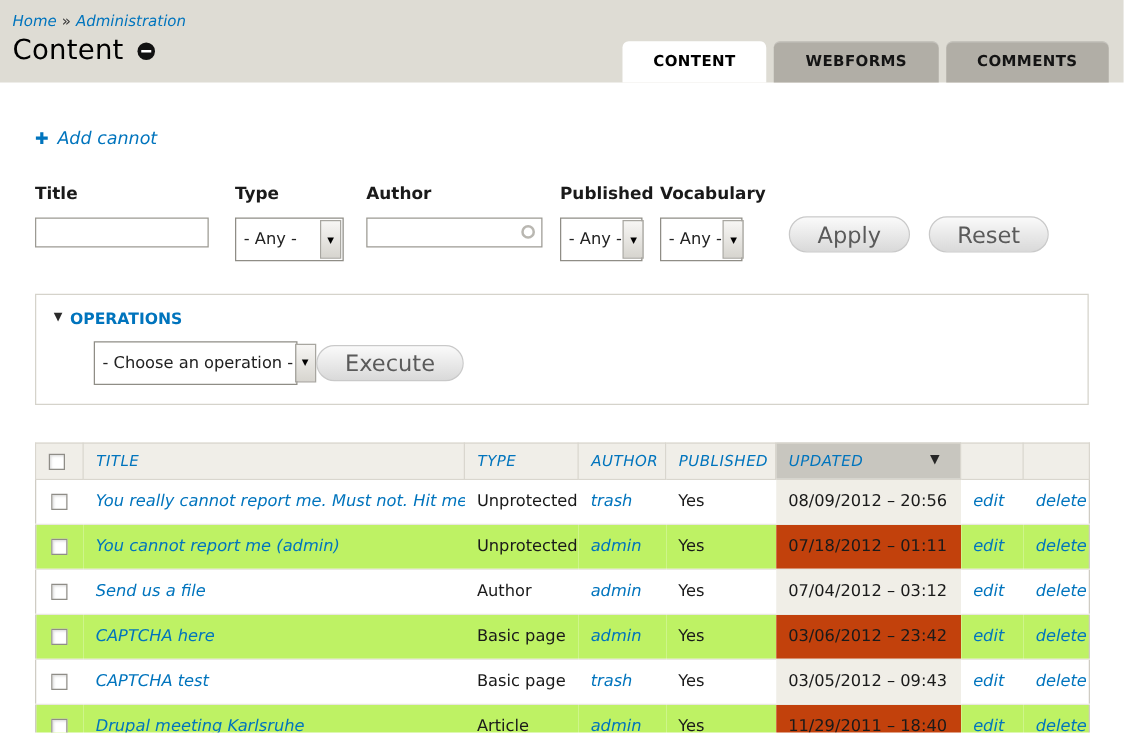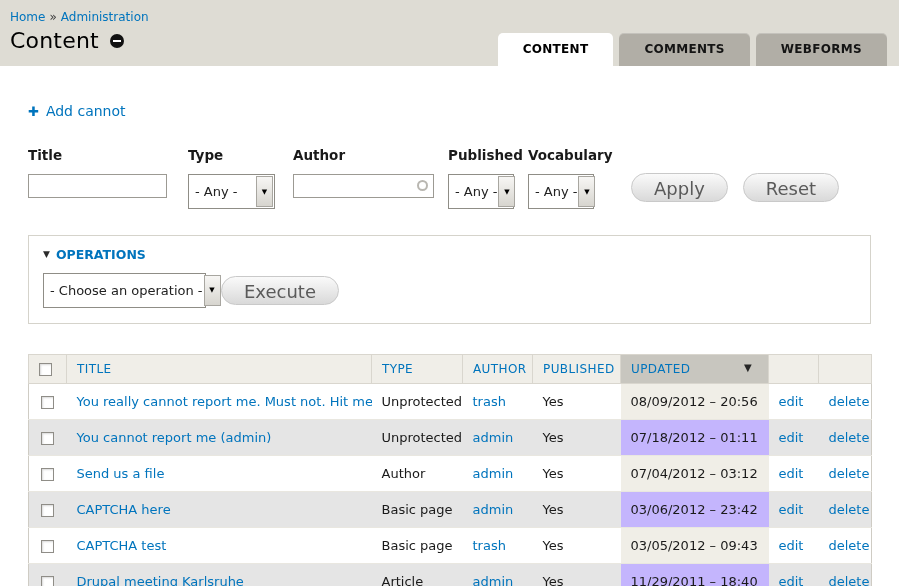--- a/index.html
+++ b/index.html
@@ -3,21 +3,21 @@
 <meta charset="utf-8">
 <style>
   * { box-sizing: border-box; margin: 0; padding: 0; }
   html, body { width: 899px; height: 586px; overflow: hidden; }
   body {
     font-family: "DejaVu Sans", "Liberation Sans", sans-serif;
     background: #ffffff;
     color: #222;
     font-size: 13px;
   }
-  a { color: #0074bd; text-decoration: none; cursor: pointer; }
+  a { color: #0074bd; text-decoration: none; cursor: pointer; font-style: italic; }
 
   
   .header-band {
     position: relative;
     height: 66px;
     background: #dedcd4;
   }
   .breadcrumb {
     position: absolute;
     top: 10px; left: 10px;
@@ -198,21 +198,21 @@
   .op-legend .tri {
     color: #2b2b2b;
     font-size: 9px;
     margin-right: 6px;
   }
   .op-row {
     margin-top: 11px;
     display: flex;
     align-items: center;
   }
-  .op-select { width: 163px; }
+  .op-select { width: 163px; margin-left: 32px; }
   .op-row .btn { margin-left: 15px; }
 
   
   table.listing {
     border-collapse: collapse;
     margin: 30px 28px 0;
     width: 843px;
     table-layout: fixed;
     font-size: 13px;
   }
@@ -234,23 +234,23 @@
     margin-right: 6px;
     cursor: pointer;
   }
   .listing td {
     padding: 10px;
     border-bottom: 1px solid #e9e7e0;
     color: #1a1a1a;
     overflow: hidden;
     white-space: nowrap;
   }
-  .listing tr.even td { background: #e5e5e5; }
+  .listing tr.even td { background: #bef264; }
   .listing tr.odd td.active-col { background: #f0eee7; }
-  .listing tr.even td.active-col { background: #c4b5fd; }
+  .listing tr.even td.active-col { background: #c2410c; }
   .cb-cell { text-align: center; }
   .checkbox {
     display: inline-block;
     width: 13px; height: 13px;
     background: #fff;
     border: 1px solid #8f8d87;
     box-shadow: inset 1px 1px 2px rgba(0,0,0,0.15);
     cursor: pointer;
     vertical-align: middle;
   }
@@ -269,22 +269,22 @@
 <div class="header-band">
   <div class="breadcrumb">
     <a>Home</a><span class="sep">»</span><a>Administration</a>
   </div>
   <div class="page-title-row">
     <h1 class="page-title">Content</h1>
     <span class="help-toggle"></span>
   </div>
   <div class="tabs">
     <div class="tab active">CONTENT</div>
+    <div class="tab">WEBFORMS</div>
     <div class="tab">COMMENTS</div>
-    <div class="tab">WEBFORMS</div>
   </div>
 </div>
 
 <div class="content">
 
   <a class="add-content">
     <span class="plus">✚</span>
     <span>Add cannot</span>
   </a>
 

